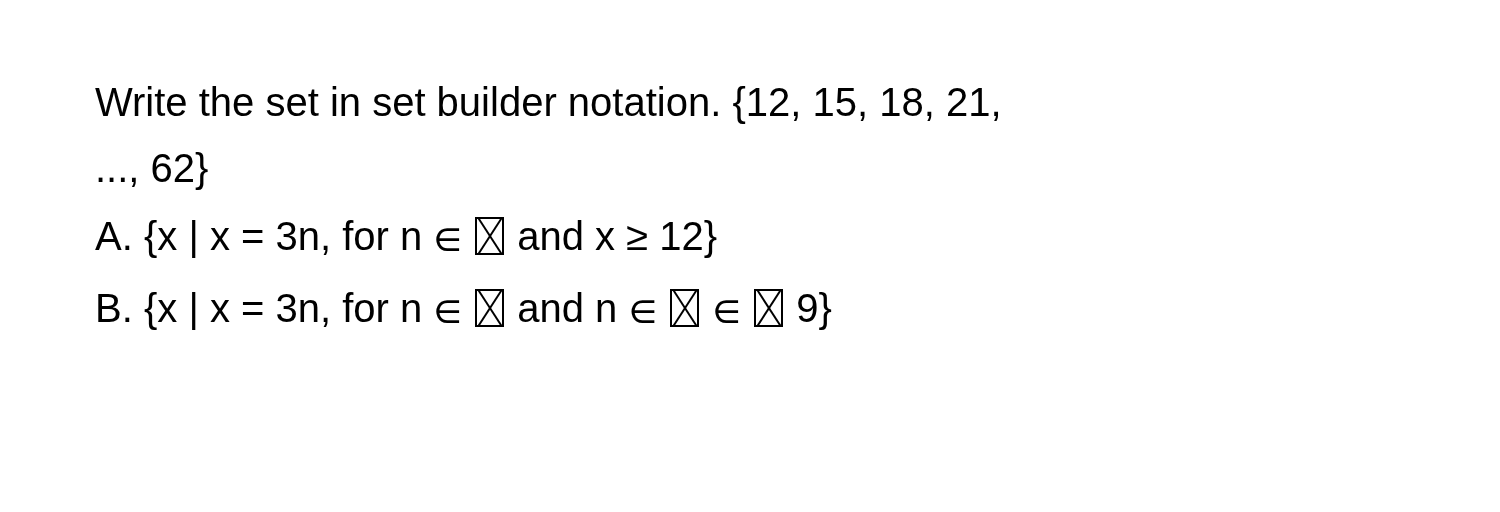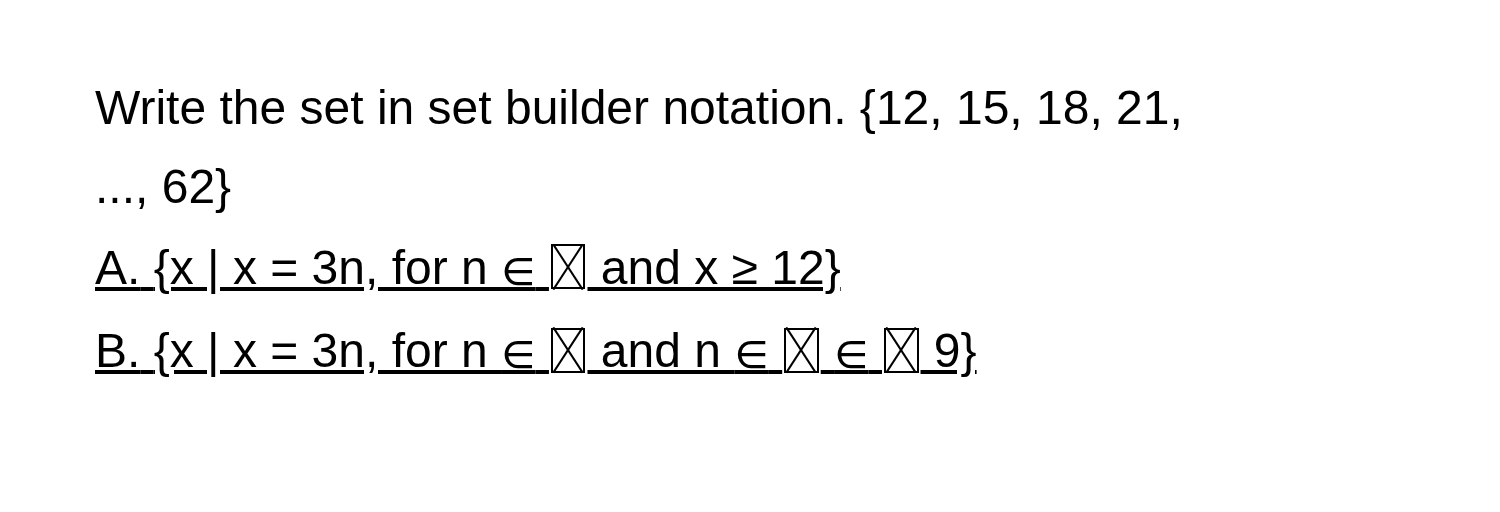--- a/index.html
+++ b/index.html
@@ -9,30 +9,29 @@
     }
     body {
       width: 1500px;
       height: 512px;
       background: #ffffff;
       font-family: -apple-system, BlinkMacSystemFont, "Segoe UI", Helvetica, Arial, sans-serif;
       color: #000000;
       padding: 70px 95px;
     }
     .content {
-      font-size: 48px;
+      font-size: 40px;
       line-height: 1.6;
       font-weight: 400;
     }
     .question-line {
       margin-bottom: 2px;
     }
     .option {
       margin-top: 4px;
-      text-decoration: underline;
     }
     .sym {
       font-family: "Cambria Math", "STIX Two Math", serif;
     }
     .missing-glyph {
       display: inline-block;
       width: 0.72em;
       height: 0.95em;
       border: 2px solid #000;
       position: relative;

